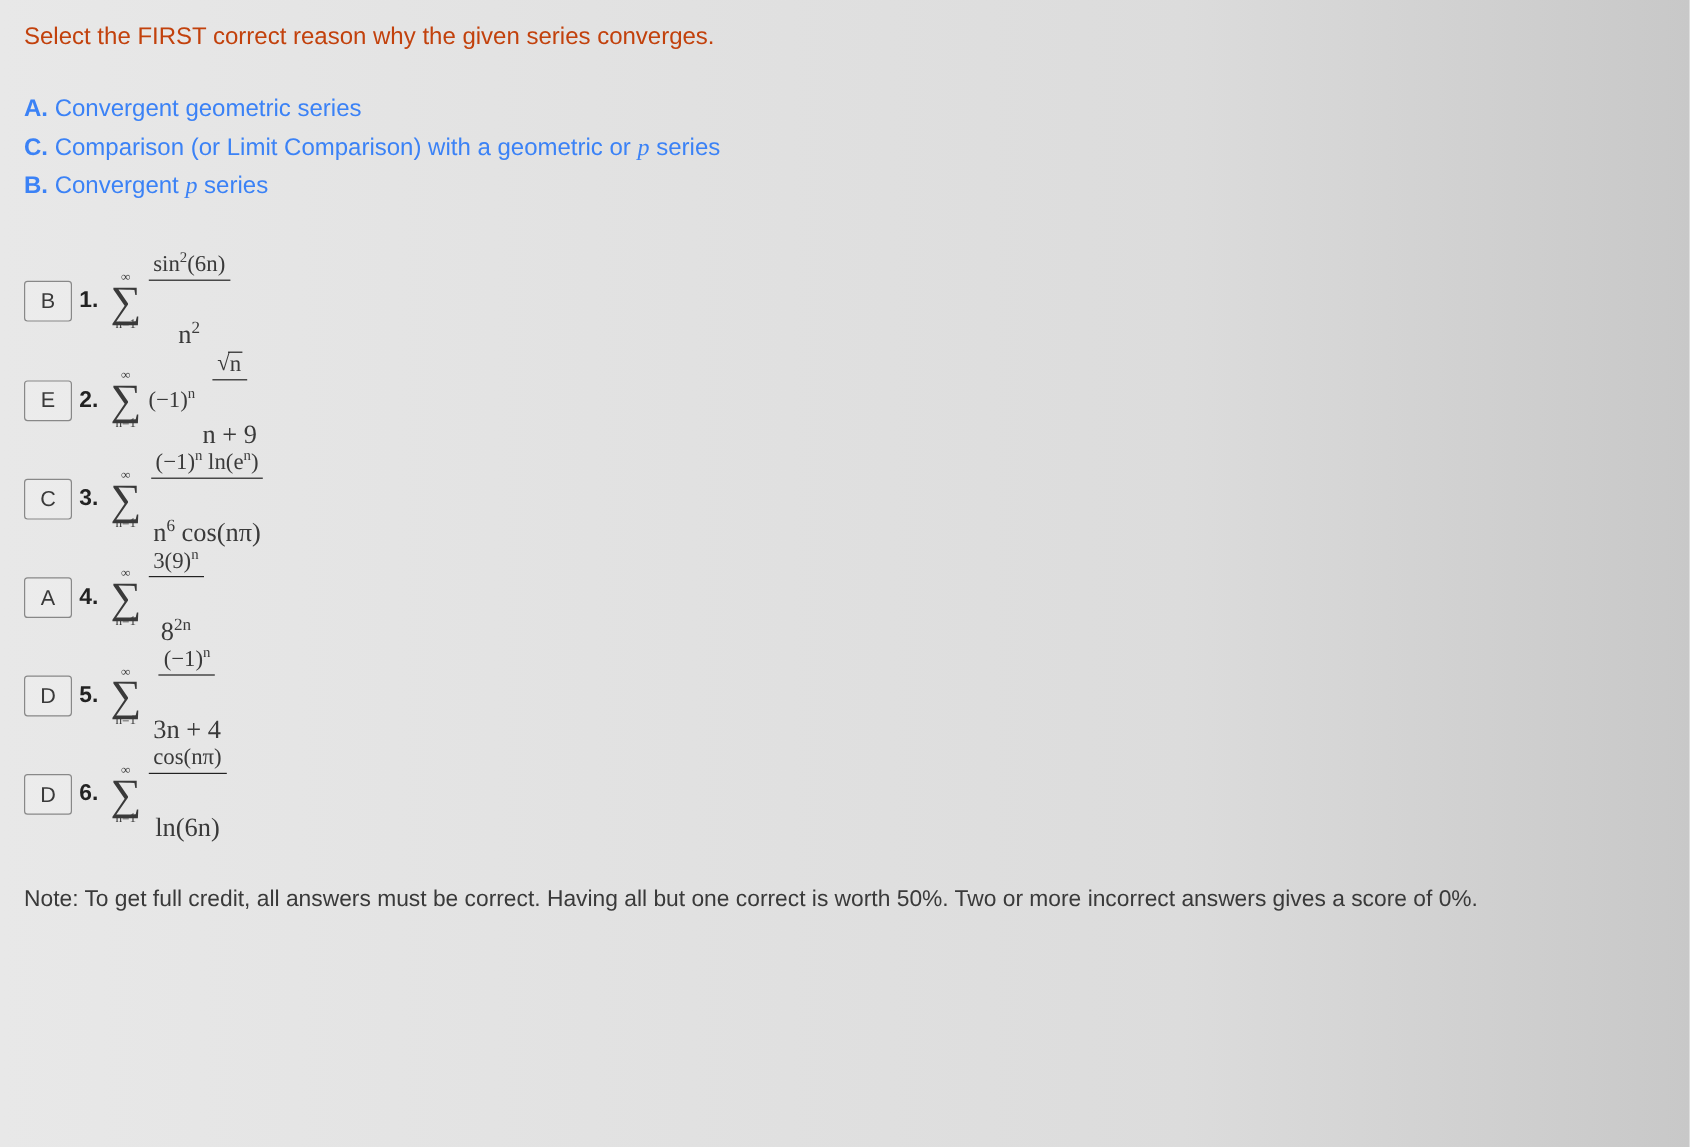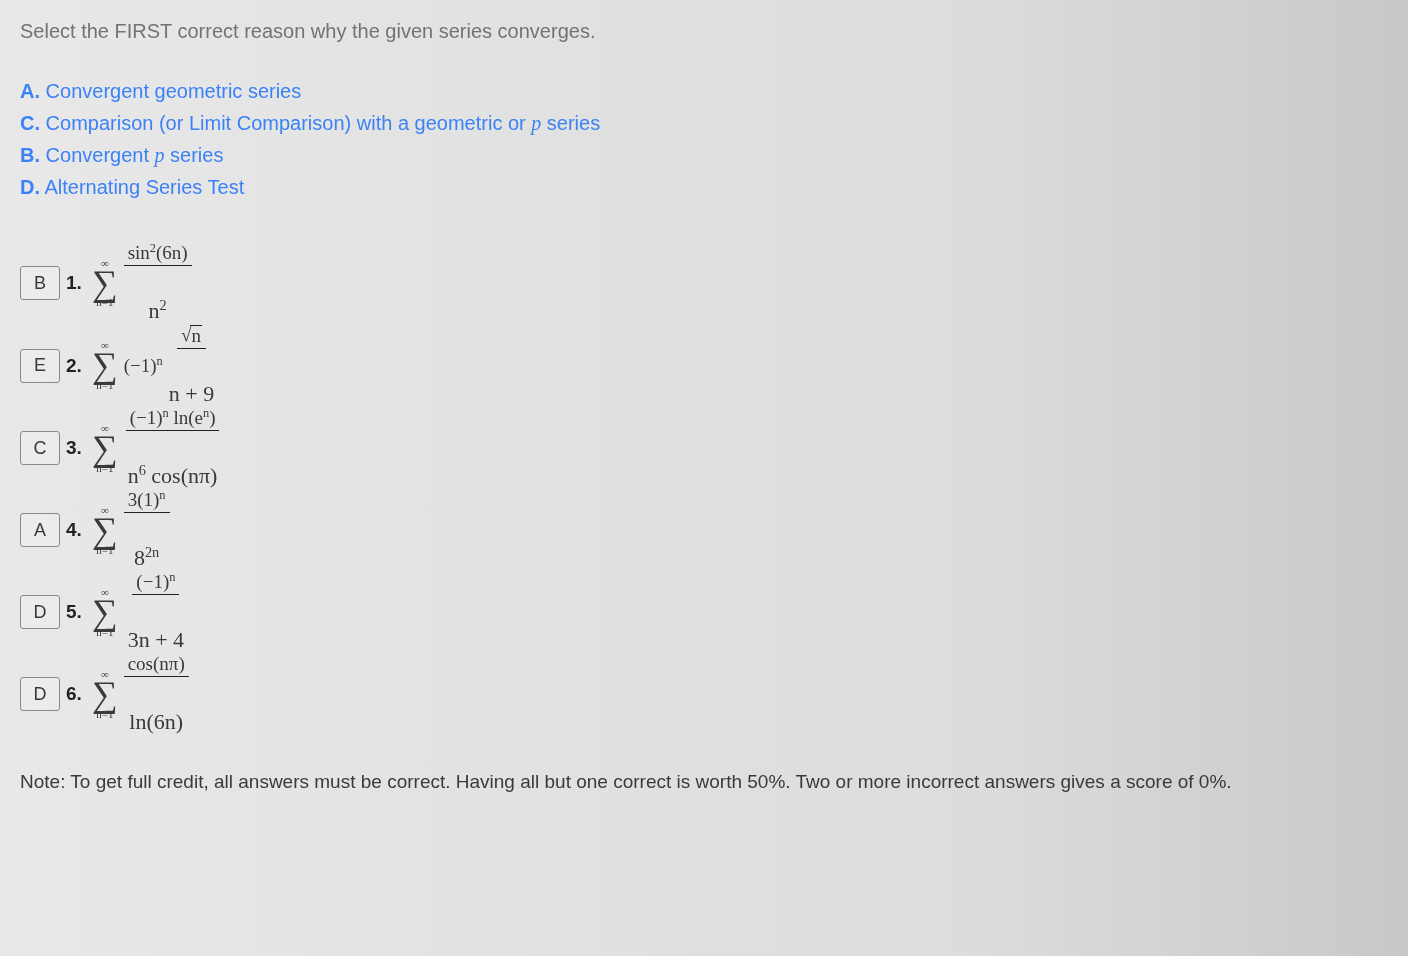--- a/index.html
+++ b/index.html
@@ -11,21 +11,21 @@
       font-family: Arial, Helvetica, sans-serif;
       background: #e8e8e8;
       background: linear-gradient(to right, #e8e8e8 0%, #dcdcdc 70%, #c8c8c8 100%);
       padding: 20px 20px 30px 20px;
       width: 1408px;
       height: 956px;
       color: #3a3a3a;
     }
     .prompt {
       font-size: 20px;
-      color: #737373;
+      color: #c2410c;
       margin-bottom: 32px;
     }
     .options {
       margin-bottom: 40px;
     }
     .option-line {
       font-size: 20px;
       color: #3b82f6;
       line-height: 1.6;
     }
@@ -146,24 +146,20 @@
     <span>Convergent geometric series</span>
   </div>
   <div class="option-line">
     <b>C.</b>
     <span>Comparison (or Limit Comparison) with a geometric or </span><span class="italic">p</span><span> series</span>
   </div>
   <div class="option-line">
     <b>B.</b>
     <span>Convergent </span><span class="italic">p</span><span> series</span>
   </div>
-  <div class="option-line">
-    <b>D.</b>
-    <span>Alternating Series Test</span>
-  </div>
 </div>
 
 <div class="problems">
 
   <div class="problem-row">
     <input class="answer-box" value="B" style="">
     <span class="problem-number">1.</span>
     <span class="formula">
       <span class="sigma-block">
         <span class="sigma-top">∞</span>
@@ -216,21 +212,21 @@
   <div class="problem-row">
     <input class="answer-box" value="A" style="">
     <span class="problem-number">4.</span>
     <span class="formula">
       <span class="sigma-block">
         <span class="sigma-top">∞</span>
         <span class="sigma-sym">∑</span>
         <span class="sigma-bot">n=1</span>
       </span>
       <span class="frac">
-        <span class="num"><span>3(1)</span><span class="sup">n</span></span>
+        <span class="num"><span>3(9)</span><span class="sup">n</span></span>
         <span class="den"><span>8</span><span class="sup">2n</span></span>
       </span>
     </span>
   </div>
 
   <div class="problem-row">
     <input class="answer-box" value="D" style="">
     <span class="problem-number">5.</span>
     <span class="formula">
       <span class="sigma-block">

